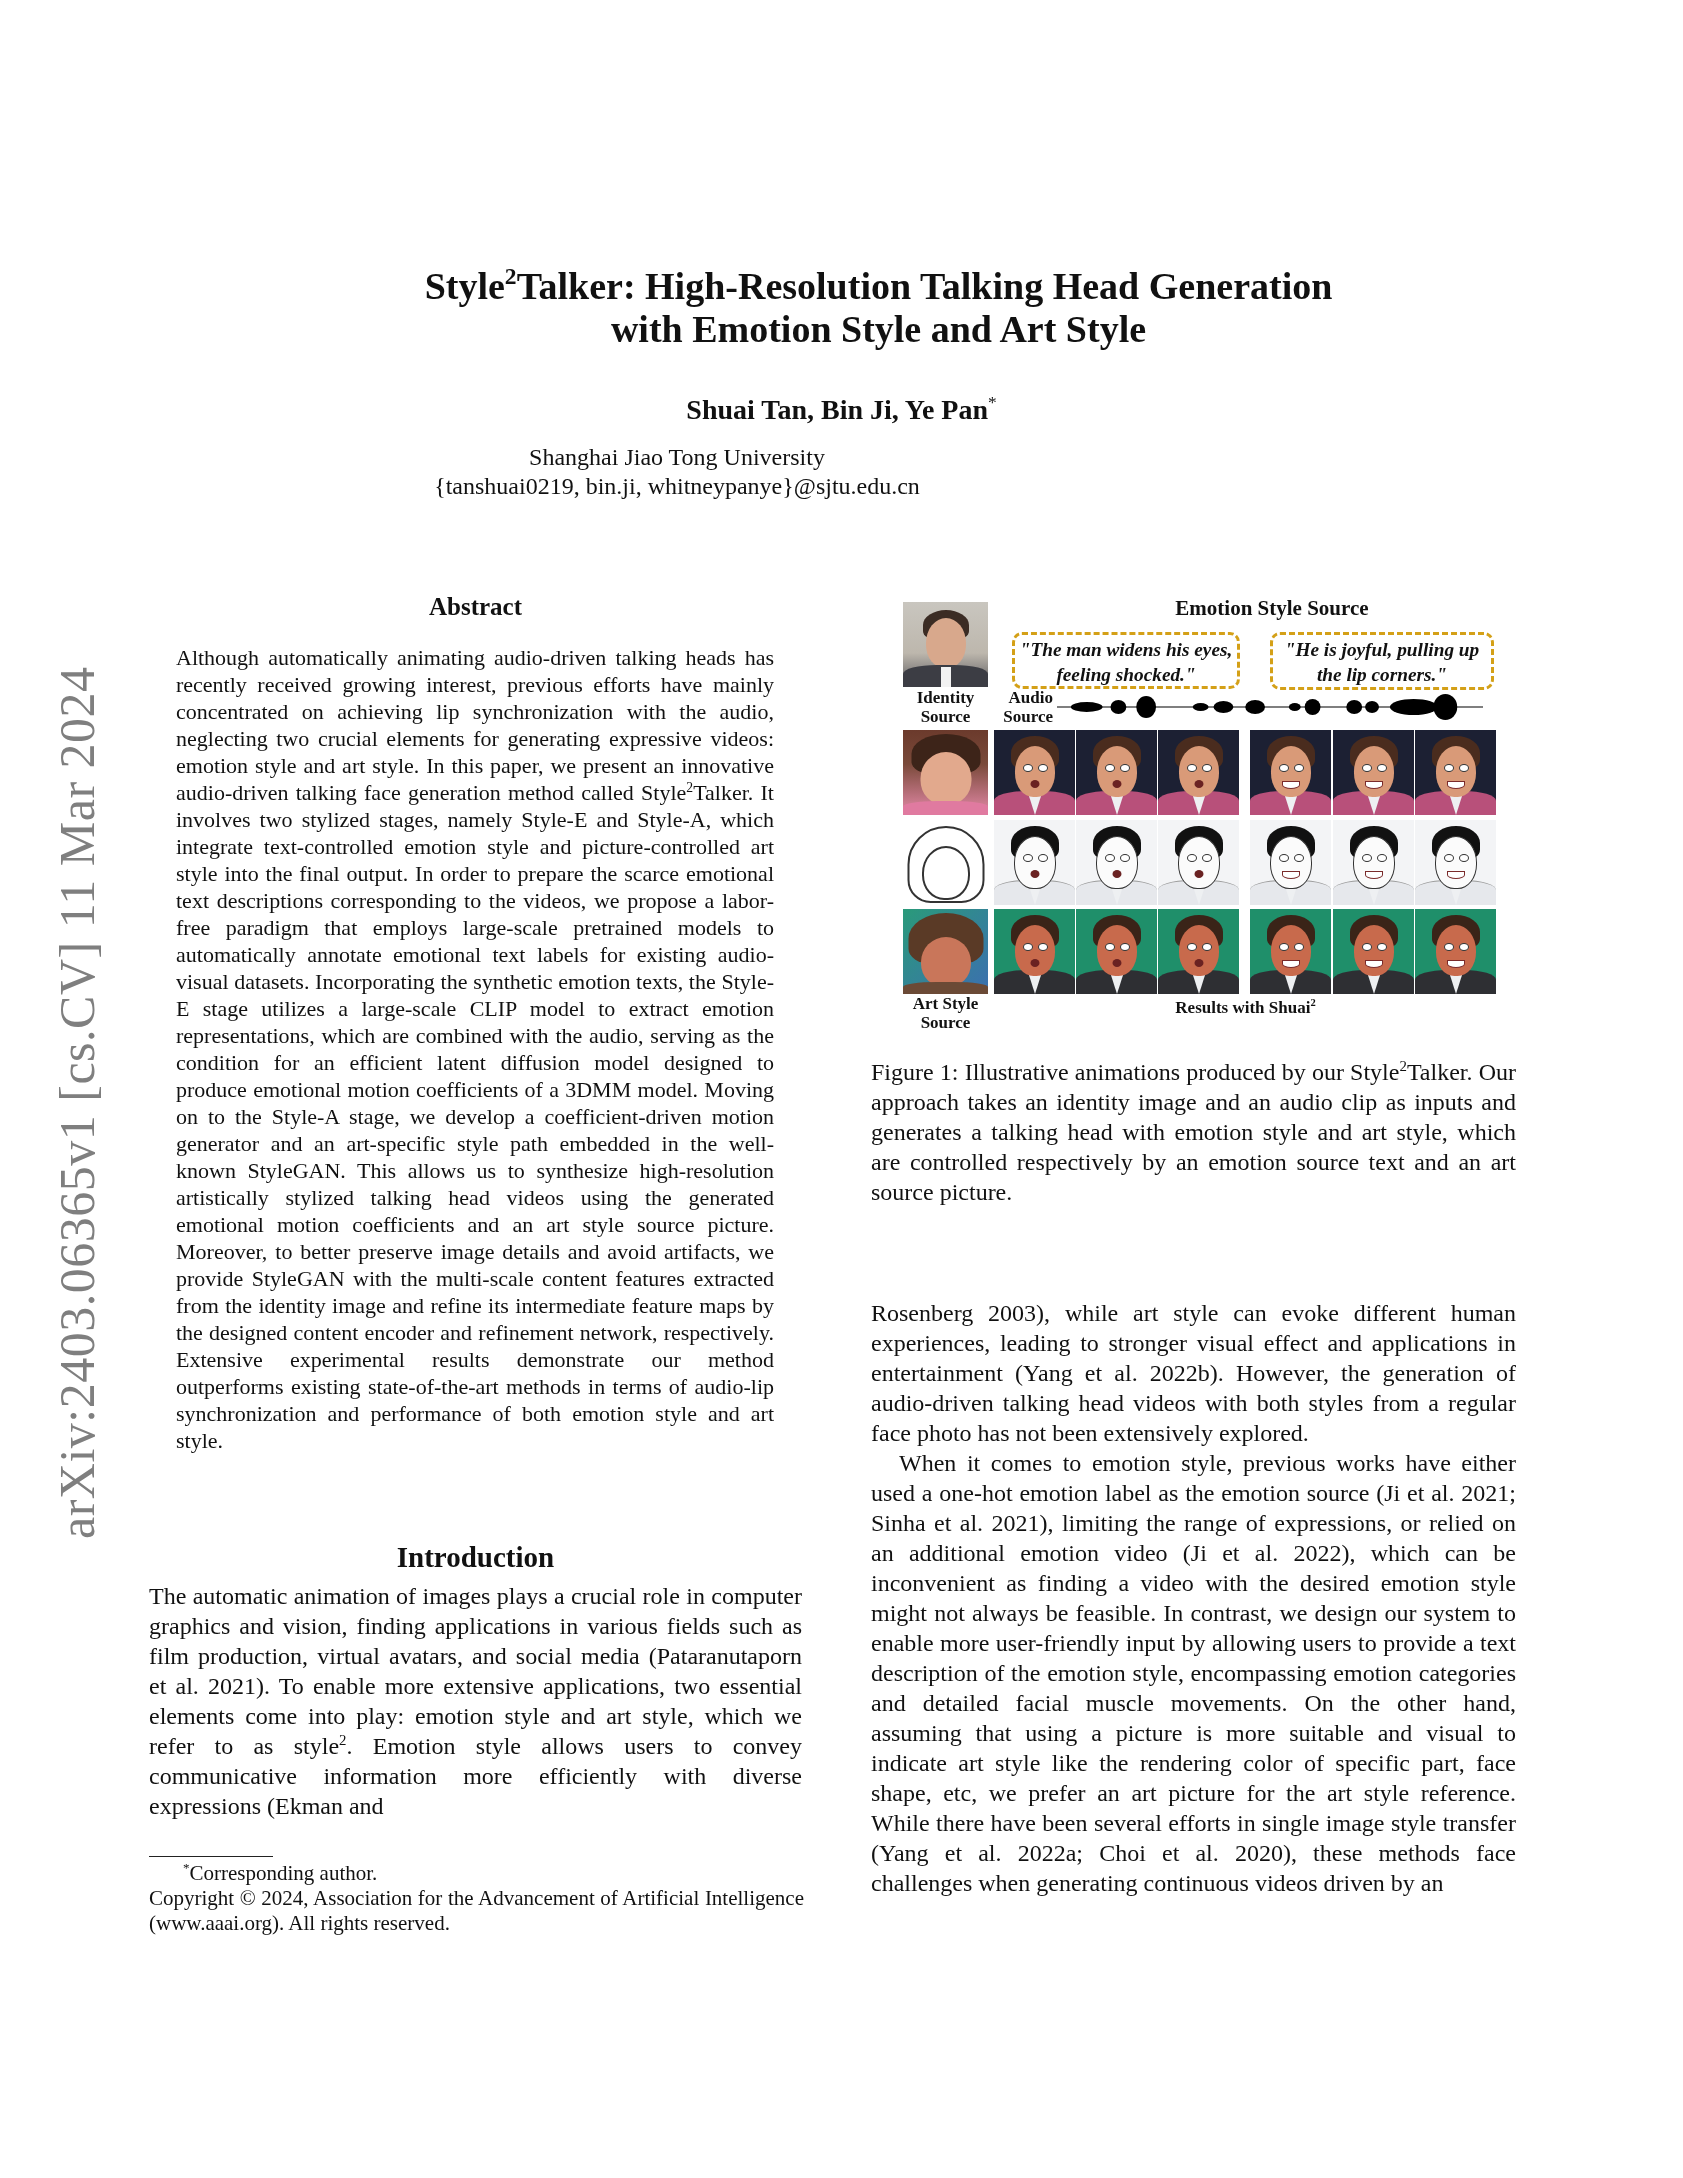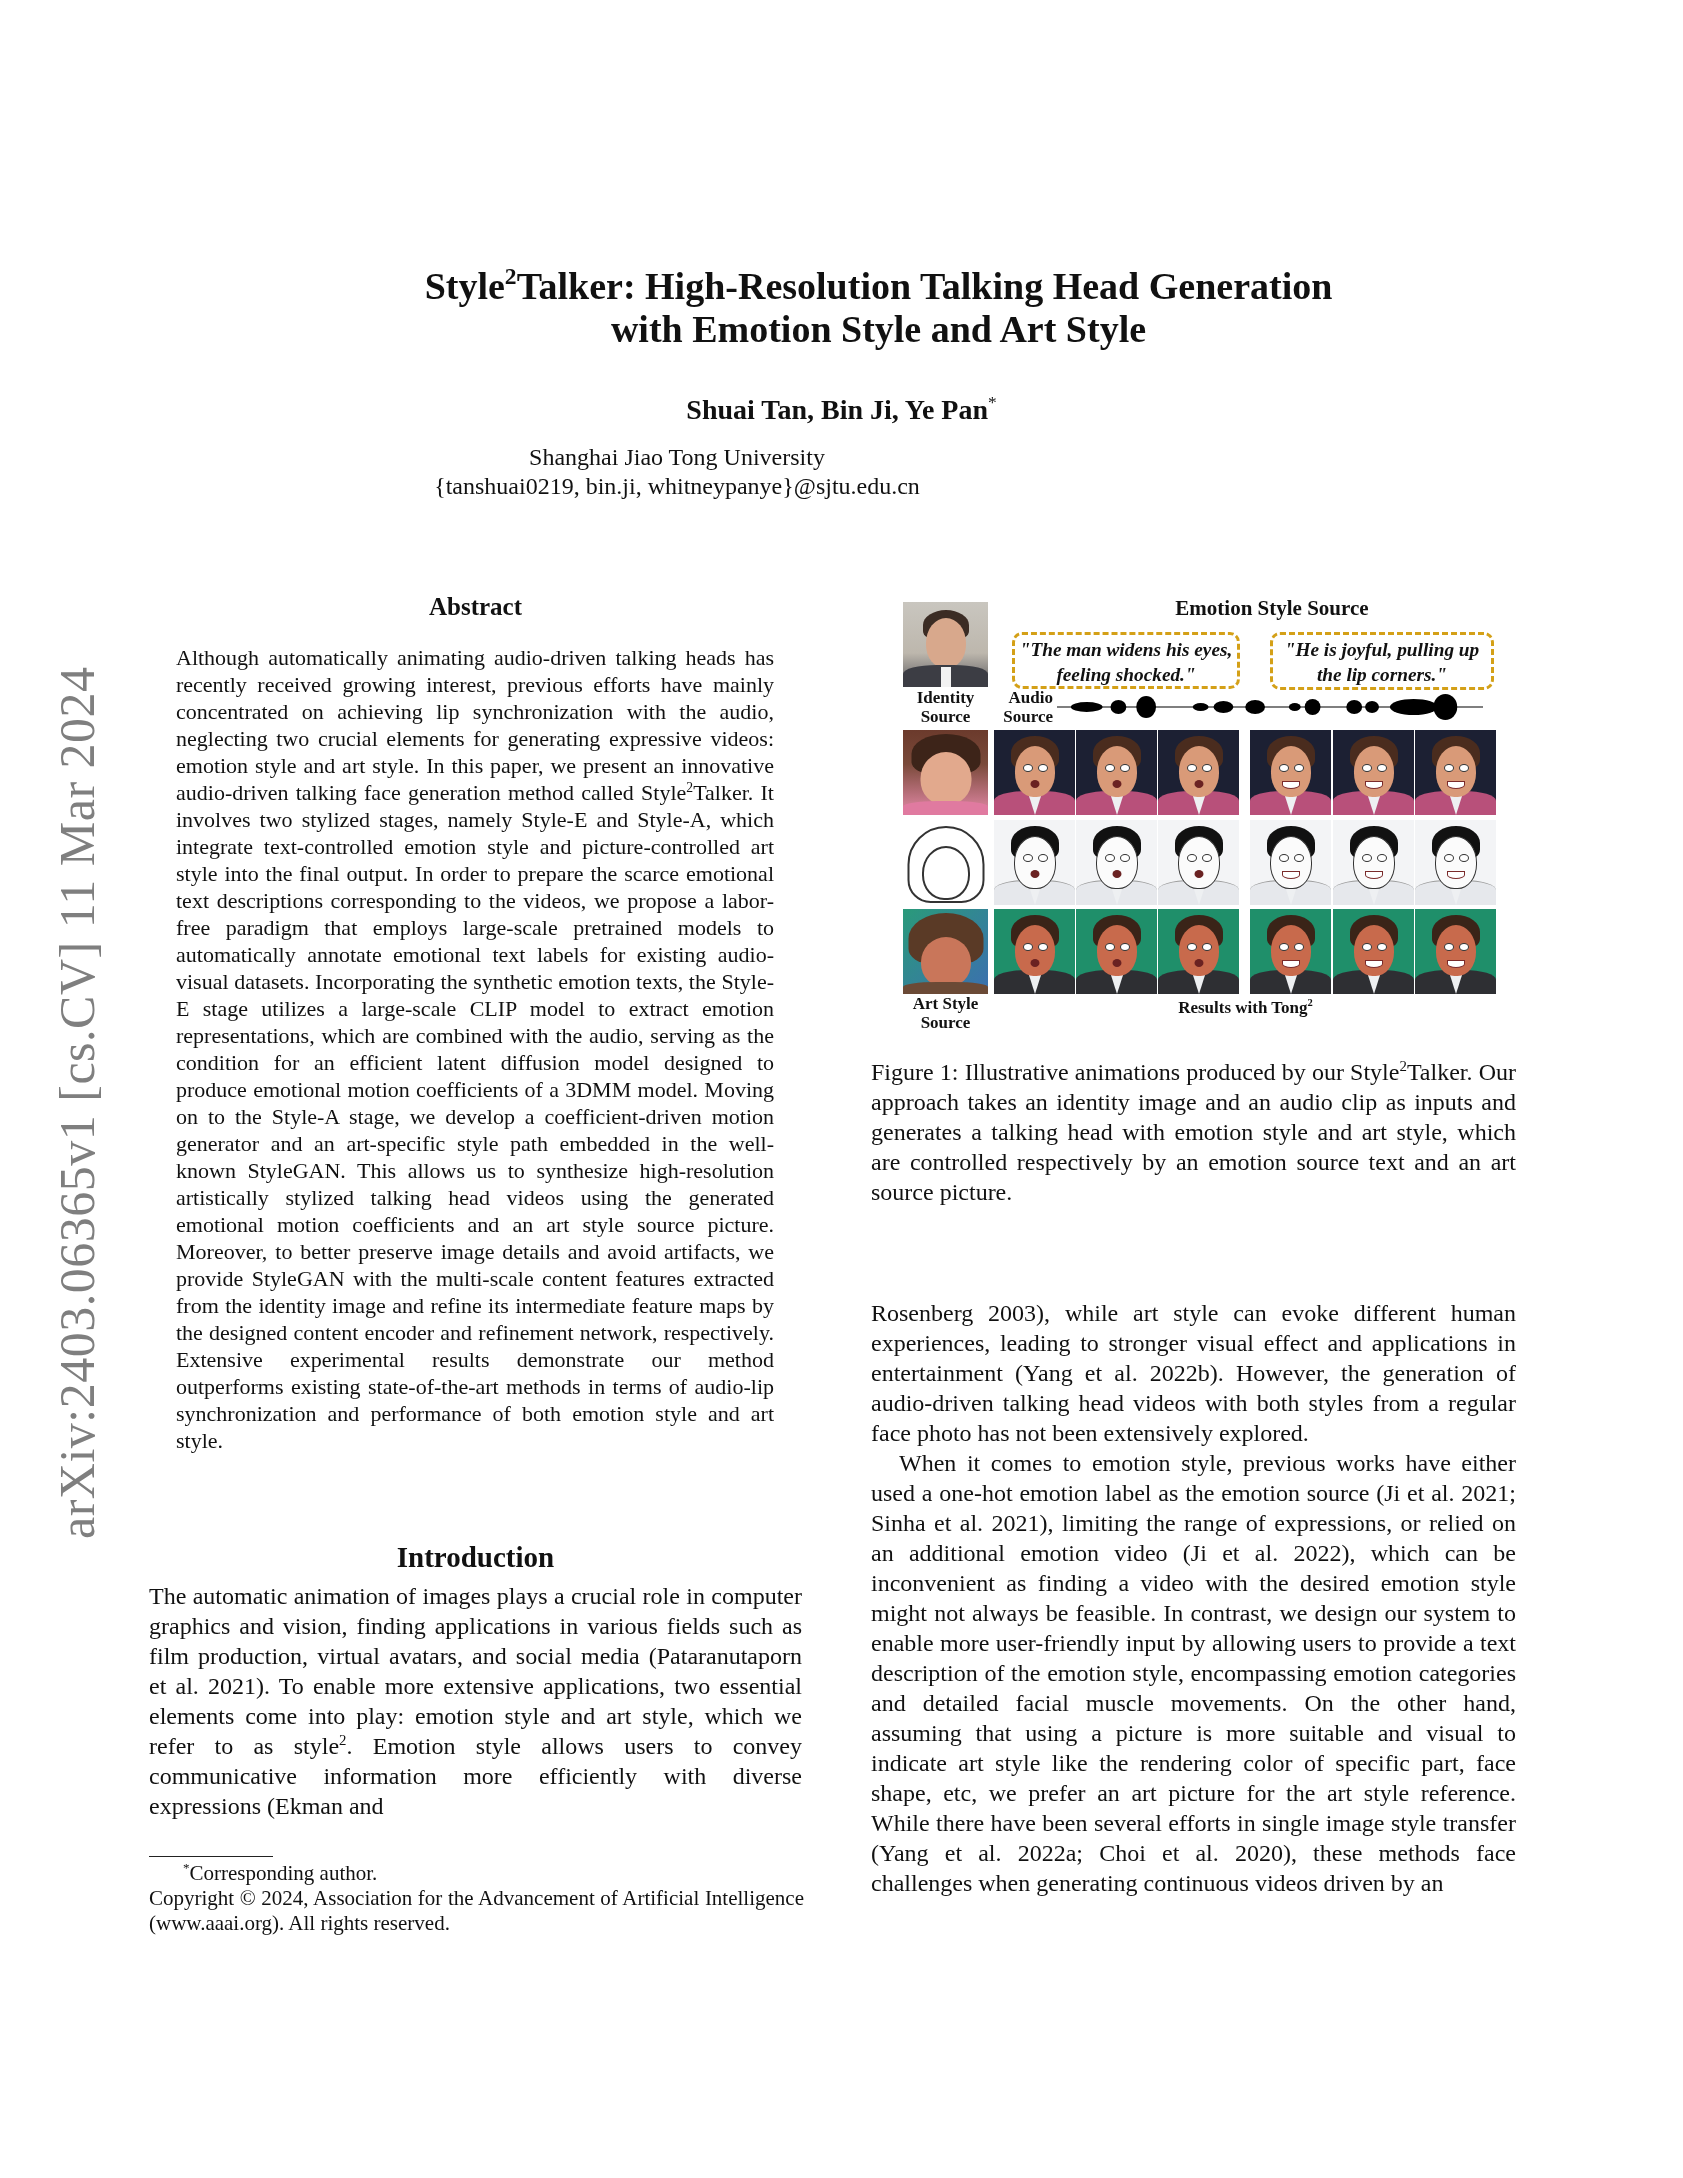--- a/index.html
+++ b/index.html
@@ -299,21 +299,21 @@
         <div class="suit" style="background:#2e2f33;height:24px;"></div>
         <div style="position:absolute;left:34px;bottom:0;width:14px;height:22px;background:#eef0f2;clip-path:polygon(0 0,100% 0,50% 100%);"></div>
         <div class="hair" style="top:6px;width:48px;height:34px;background:#3a2418;"></div>
         <div class="face" style="top:16px;width:40px;height:51px;background:#c86a4c;"></div>
         <div class="eye" style="left:29px;top:34px;"></div>
         <div class="eye" style="left:44px;top:34px;"></div>
         <div class="mouth" style="top:51px;width:16px;height:6px;background:#fff;border:1.5px solid #7a2a2a;"></div>
       </div>
     </div>
 
-  <div class="abs lbl lbl-results"><span>Results with Tong</span><sup>2</sup></div>
+  <div class="abs lbl lbl-results"><span>Results with Shuai</span><sup>2</sup></div>
 </div>
 
 <div class="abs caption"><span>Figure 1:</span> <span>Illustrative animations produced by our Style</span><sup>2</sup><span>Talker. Our approach takes an identity image and an audio clip as inputs and generates a talking head with emotion style and art style, which are controlled respectively by an emotion source text and an art source picture.</span></div>
 
 <div class="abs right-body">
   <span style="display:block">Rosenberg 2003), while art style can evoke different human experiences, leading to stronger visual effect and applications in entertainment (Yang et al. 2022b). However, the generation of audio-driven talking head videos with both styles from a regular face photo has not been extensively explored.</span>
   <span class="indent">When it comes to emotion style, previous works have either used a one-hot emotion label as the emotion source (Ji et al. 2021; Sinha et al. 2021), limiting the range of expressions, or relied on an additional emotion video (Ji et al. 2022), which can be inconvenient as finding a video with the desired emotion style might not always be feasible. In contrast, we design our system to enable more user-friendly input by allowing users to provide a text description of the emotion style, encompassing emotion categories and detailed facial muscle movements. On the other hand, assuming that using a picture is more suitable and visual to indicate art style like the rendering color of specific part, face shape, etc, we prefer an art picture for the art style reference. While there have been several efforts in single image style transfer (Yang et al. 2022a; Choi et al. 2020), these methods face challenges when generating continuous videos driven by an</span>
 </div>
 
 

